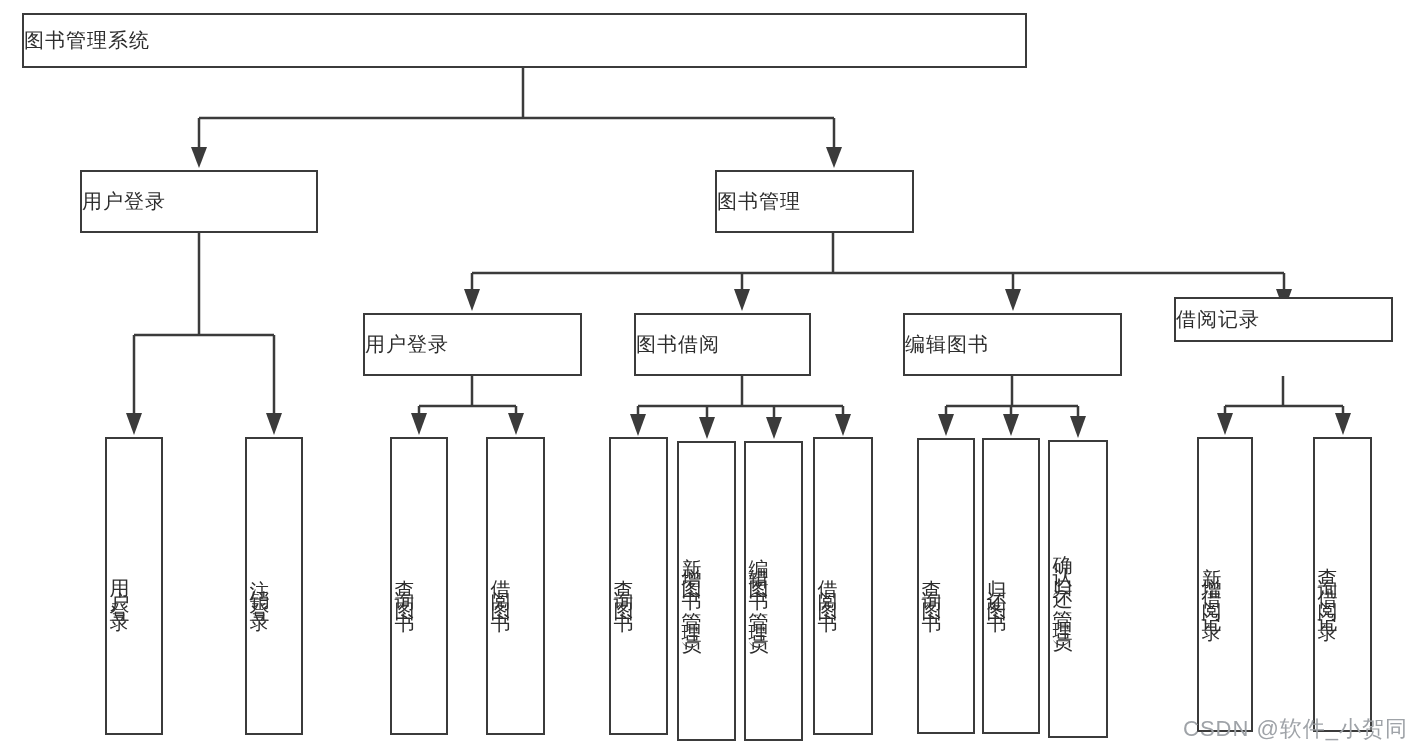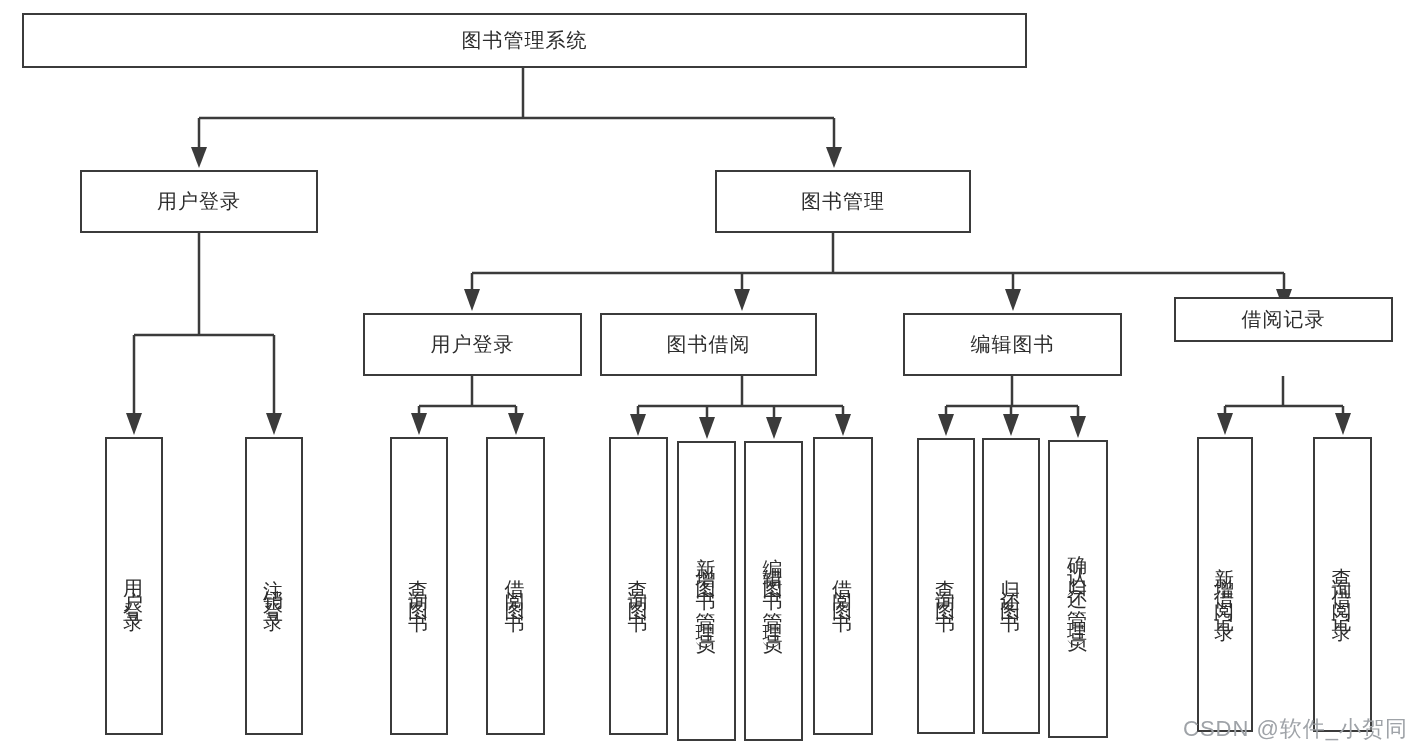--- a/index.html
+++ b/index.html
@@ -10,21 +10,21 @@
     font-family:"Liberation Sans","DejaVu Sans",sans-serif;
     overflow:hidden;
   }
   .wires{position:absolute;left:0;top:0;width:1405px;height:747px;}
   .wires path{stroke:#3b3b3b;stroke-width:2.5;fill:none;}
   .wires polygon{fill:#3b3b3b;stroke:none;}
   .node{
     position:absolute;
     border:2.5px solid #3b3b3b;
     background:#ffffff;
-    display:flex;align-items:center;justify-content:center;
+    display:flex;align-items:center;
     color:#2d2d2d;
     box-sizing:border-box;
   }
   .node.h span{font-size:20px;letter-spacing:1px;white-space:nowrap;}
   .node.v span{
     writing-mode:vertical-rl;
     text-orientation:mixed;
     font-size:20px;
     letter-spacing:11px;
     white-space:nowrap;
@@ -119,28 +119,28 @@
     </g>
   </svg>
 
   <div class="node h" style="left:22px;top:13px;width:1005px;height:55px">
     <span>图书管理系统</span>
   </div>
 
   <div class="node h" style="left:80px;top:170px;width:238px;height:63px">
     <span>用户登录</span>
   </div>
-  <div class="node h" style="left:715px;top:170px;width:256px;height:63px">
+  <div class="node h" style="left:715px;top:170px;width:199px;height:63px">
     <span>图书管理</span>
   </div>
 
   <div class="node h" style="left:363px;top:313px;width:219px;height:63px">
     <span>用户登录</span>
   </div>
-  <div class="node h" style="left:600px;top:313px;width:217px;height:63px">
+  <div class="node h" style="left:634px;top:313px;width:177px;height:63px">
     <span>图书借阅</span>
   </div>
   <div class="node h" style="left:903px;top:313px;width:219px;height:63px">
     <span>编辑图书</span>
   </div>
   <div class="node h" style="left:1174px;top:297px;width:219px;height:45px">
     <span>借阅记录</span>
   </div>
 
   <div class="node v" style="left:105px;top:437px;width:58px;height:298px">

